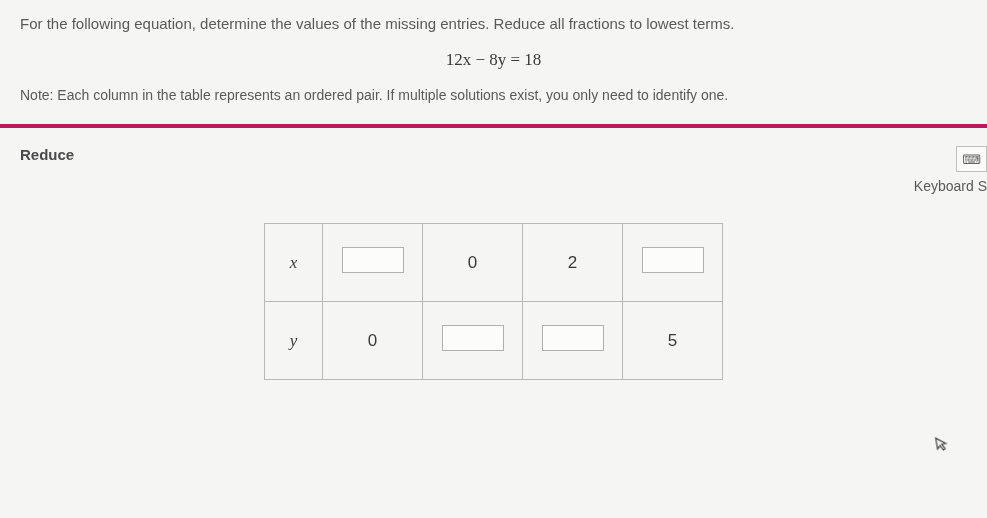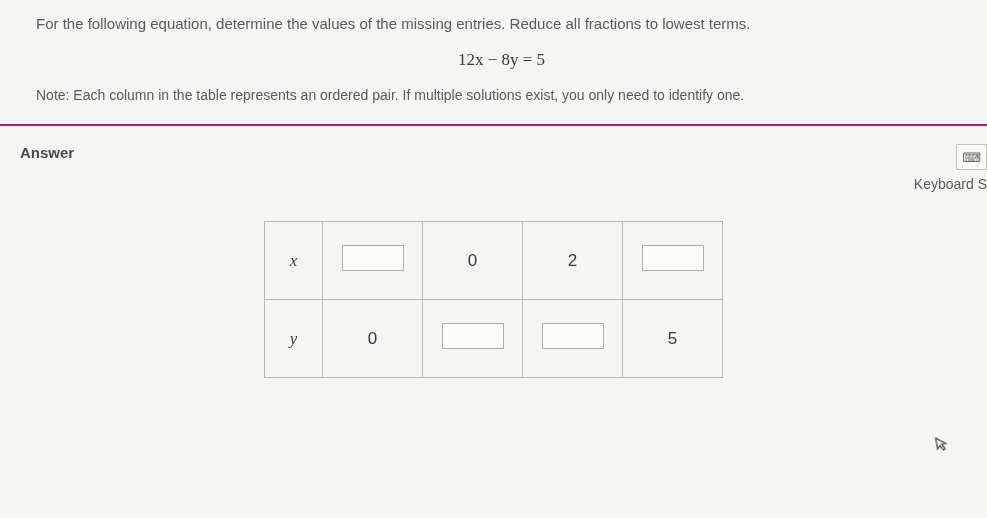--- a/index.html
+++ b/index.html
@@ -9,22 +9,22 @@
     }
     body {
       font-family: -apple-system, BlinkMacSystemFont, 'Segoe UI', Arial, sans-serif;
       background: #f5f5f3;
       width: 987px;
       height: 518px;
       overflow: hidden;
       color: #4a4a4a;
     }
     .question-section {
-      padding: 12px 20px 18px 36px;
-      border-bottom: 2px solid #be185d;
+      padding: 12px 20px 18px 20px;
+      border-bottom: 4px solid #be185d;
     }
     .question-text {
       font-size: 15px;
       color: #5a5a5a;
       line-height: 1.6;
     }
     .equation {
       text-align: center;
       font-size: 17px;
       color: #3a3a3a;
@@ -111,26 +111,26 @@
       font-size: 16px;
       color: #444;
       transform: rotate(-10deg);
     }
   </style>
 </head>
 <body>
 
 <div class="question-section">
   <p class="question-text">For the following equation, determine the values of the missing entries. Reduce all fractions to lowest terms.</p>
-  <div class="equation">12x − 8y = 5</div>
+  <div class="equation">12x − 8y = 18</div>
   <p class="note-text">Note: Each column in the table represents an ordered pair. If multiple solutions exist, you only need to identify one.</p>
 </div>
 
 <div class="answer-section">
-  <div class="answer-label">Answer</div>
+  <div class="answer-label">Reduce</div>
 
   <div class="keyboard-badge">
     <div class="keyboard-icon-box">
       <span class="keyboard-icon">⌨</span>
     </div>
     <div class="keyboard-text">Keyboard S</div>
   </div>
 
   <div class="table-wrap">
     <table>

